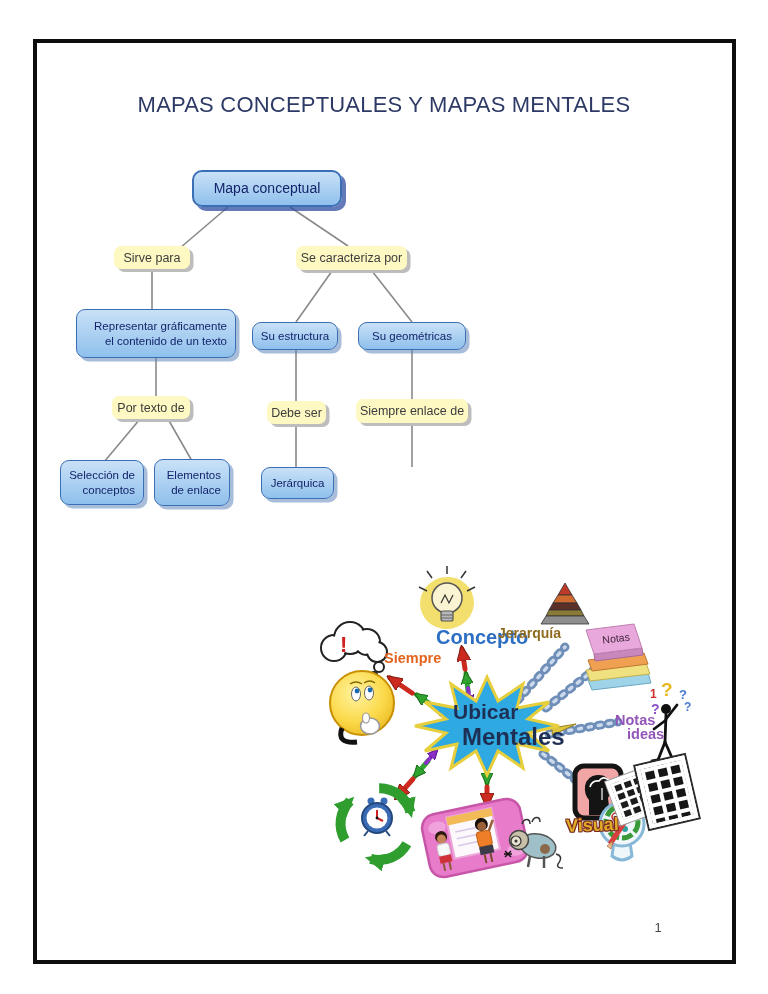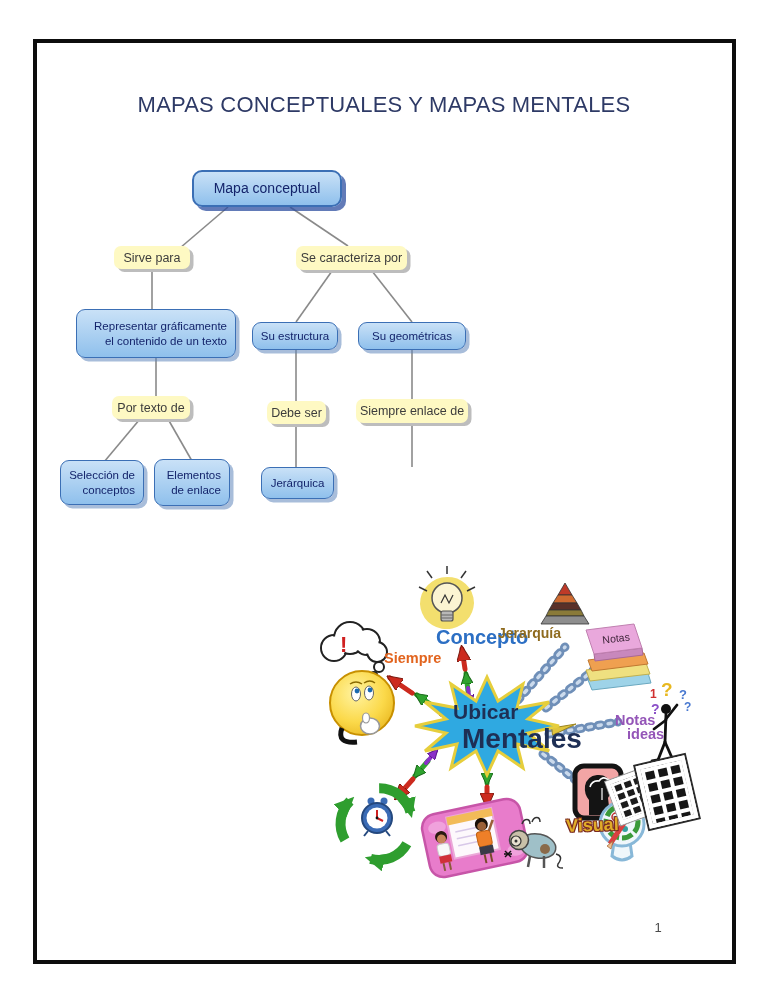--- a/index.html
+++ b/index.html
@@ -24,21 +24,21 @@
   .mm-label { position:absolute; font-weight:bold; white-space:nowrap; }
   #lbl-aclarar   { left:384px; top:644px; font-size:14.5px; color:#E2641E; }
   #lbl-concepto  { left:436px; top:620px; font-size:20px;  color:#2C6FC4; }
   #lbl-jerarquia { left:498px; top:619px; font-size:14px;  color:#8F6B1F; }
   #lbl-notas     { left:596px; top:626px; width:40px; font-size:10.5px; color:#40263c; font-weight:normal; text-align:center; transform:rotate(-7deg); }
   #lbl-ubicar1   { left:615px; top:706px; font-size:14.5px; color:#9455B8; }
   #lbl-ubicar2   { left:627px; top:720px; font-size:14.5px; color:#9455B8; }
   #lbl-visual    { left:566px; top:809px; font-size:18px; color:#E0AC28; transform:rotate(-2deg); font-weight:800;
                    text-shadow:-1px -1px 0 #7a2a20, 1px -1px 0 #7a2a20, -1px 1px 0 #7a2a20, 1px 1px 0 #7a2a20; }
   #mm-center-1 { left:453px; top:694px; font-size:21px; color:#1E2F55; }
-  #mm-center-2 { left:462px; top:717px; font-size:28px; color:#1E2F55; }
+  #mm-center-2 { left:462px; top:717px; font-size:24px; color:#1E2F55; }
   #thought-mark { left:340px; top:626px; font-size:22px; color:#D02020; font-weight:bold; }
   .qmark { position:absolute; font-weight:bold; }
   #qm0 { left:650px; top:681px; font-size:12px; color:#D03030; }
   #qm1 { left:661px; top:673px; font-size:19px; color:#E8B820; }
   #qm2 { left:679px; top:681px; font-size:13px; color:#4878D0; }
   #qm3 { left:651px; top:695px; font-size:14px; color:#8B4FC8; }
   #qm4 { left:684px; top:694px; font-size:12px; color:#4878D0; }
 
   
   .icon-grid { position:absolute; border:4px solid #fff; background-color:#fff; }

